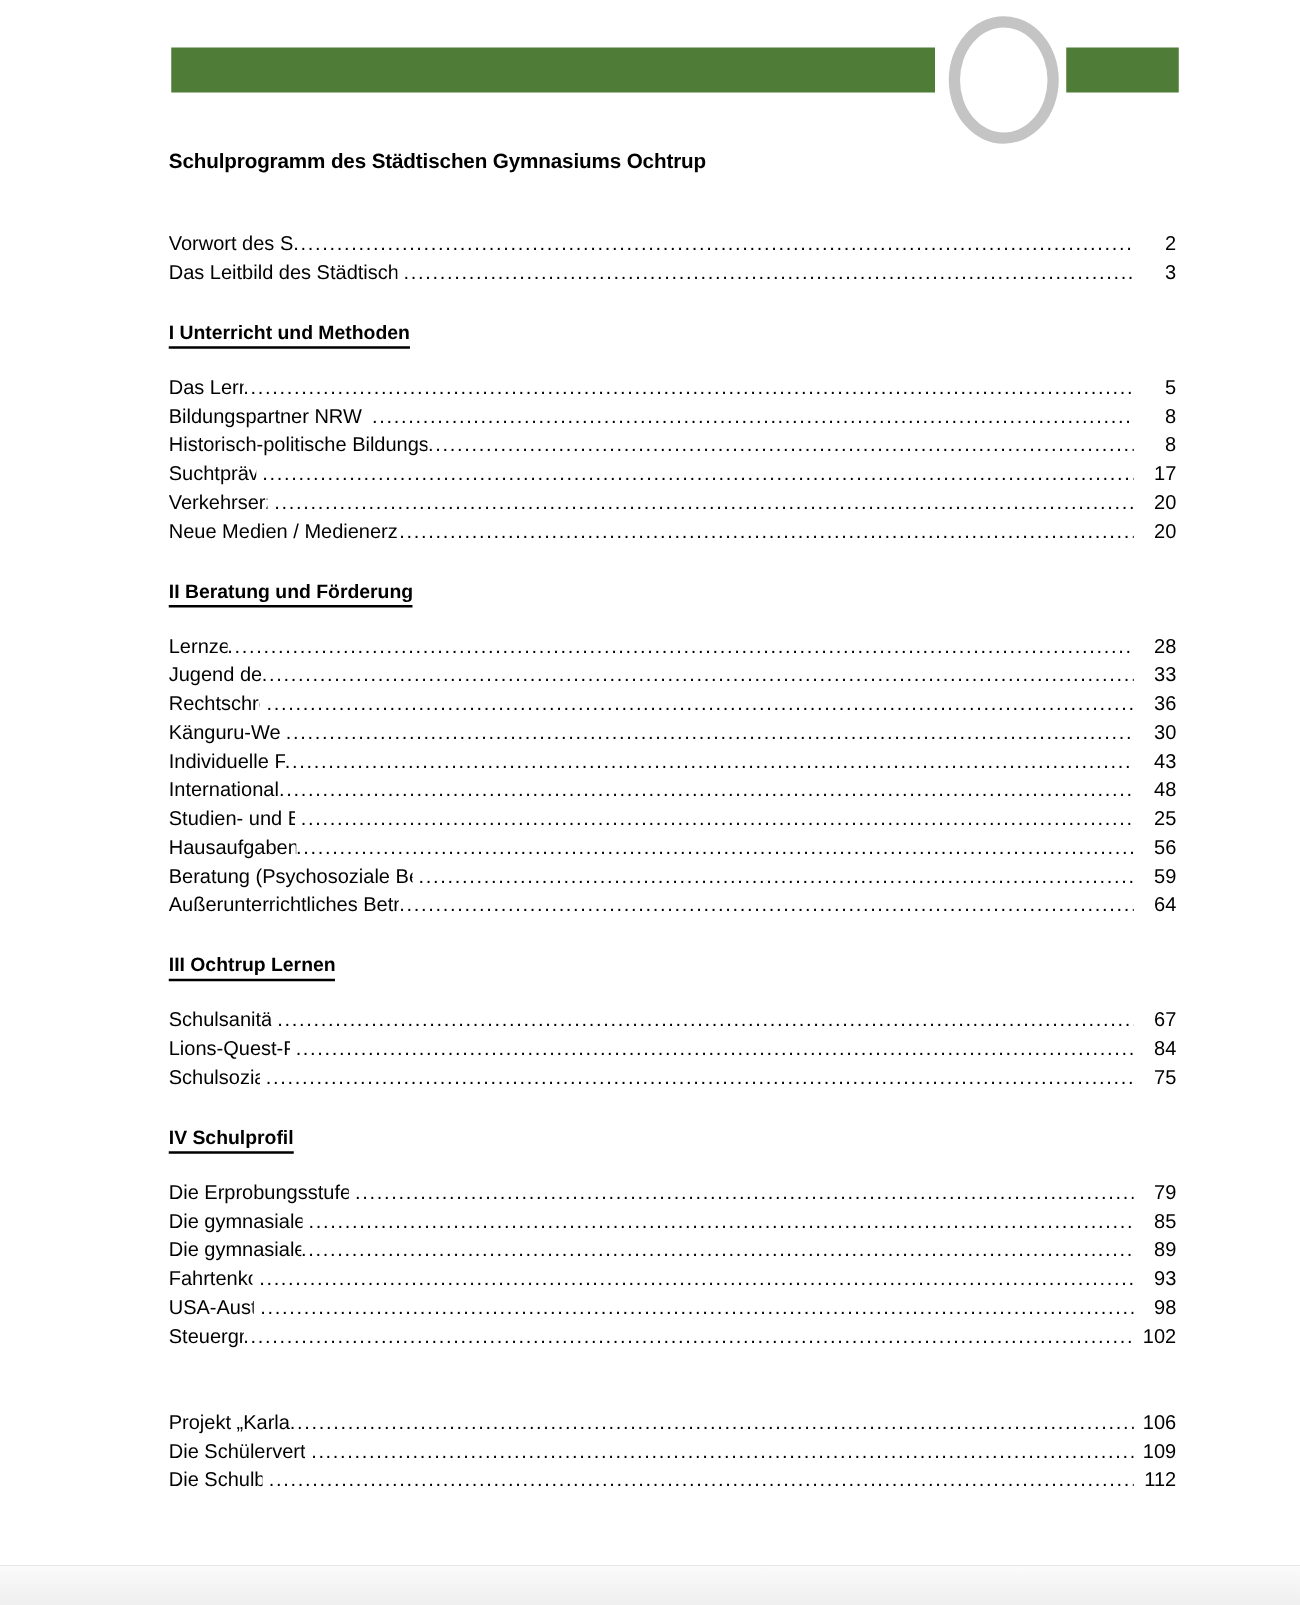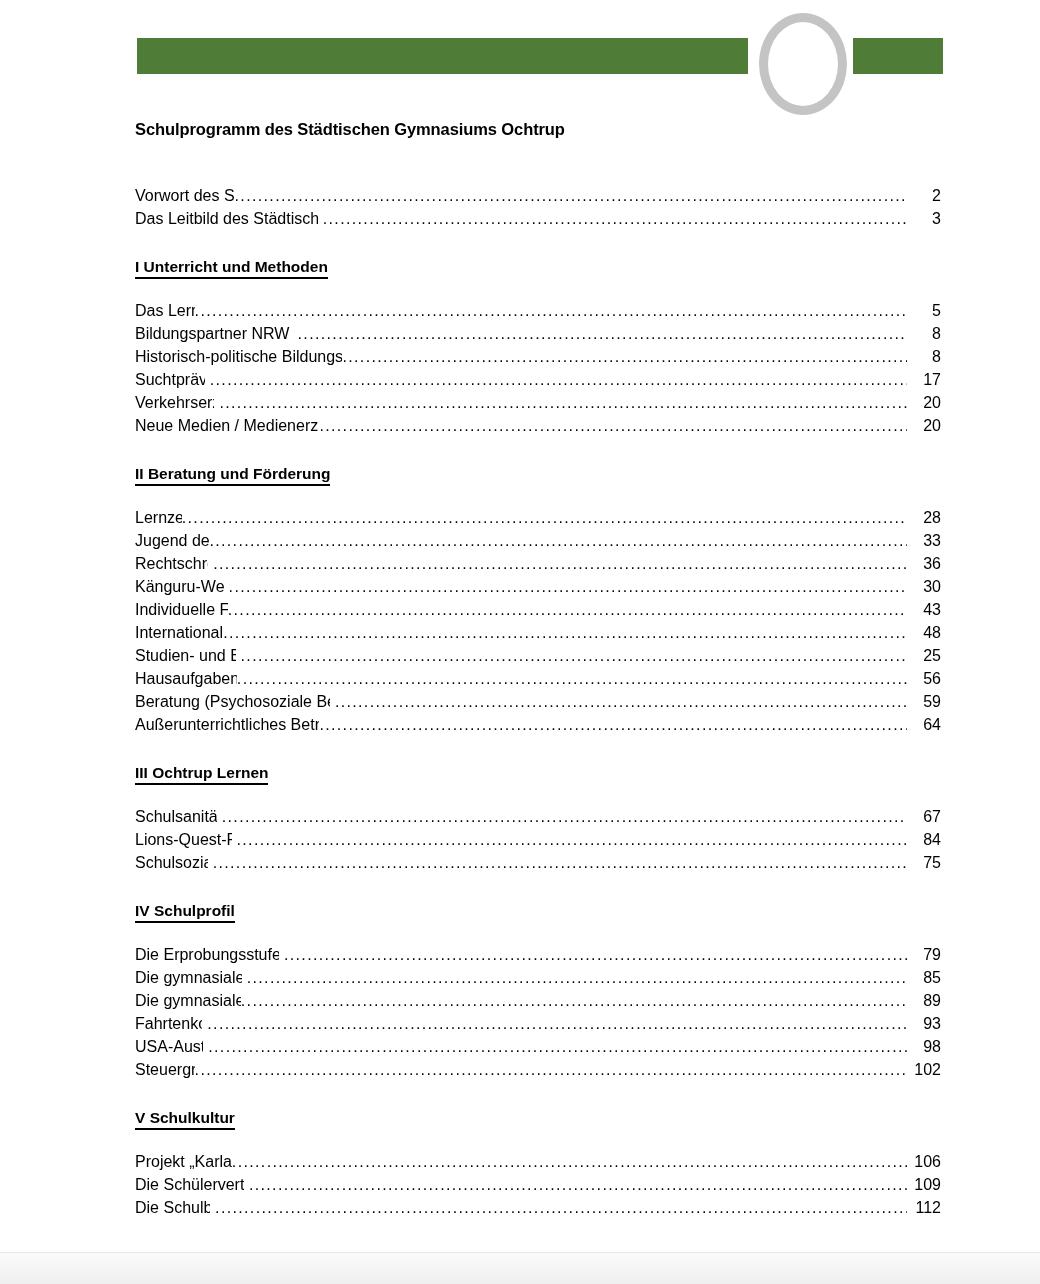--- a/index.html
+++ b/index.html
@@ -316,21 +316,20 @@
             <span class="toc-leader"></span>
             <span class="toc-page">98</span>
           </div>
           <div class="toc-row">
             <span class="toc-label">Steuergruppe</span>
             <span class="toc-leader"></span>
             <span class="toc-page">102</span>
           </div>
         </div>
         <div class="spacer-before-heading"></div>
-        <div><span class="section-heading">V Schulkultur</span></div>
         <div class="spacer-after-heading"></div>
         <div class="toc-list">
           <div class="toc-row">
             <span class="toc-label">Projekt „Karla Schefter“</span>
             <span class="toc-leader"></span>
             <span class="toc-page">106</span>
           </div>
           <div class="toc-row gap-before-dots">
             <span class="toc-label">Die Schülervertretung (SV)</span>
             <span class="toc-leader"></span>

